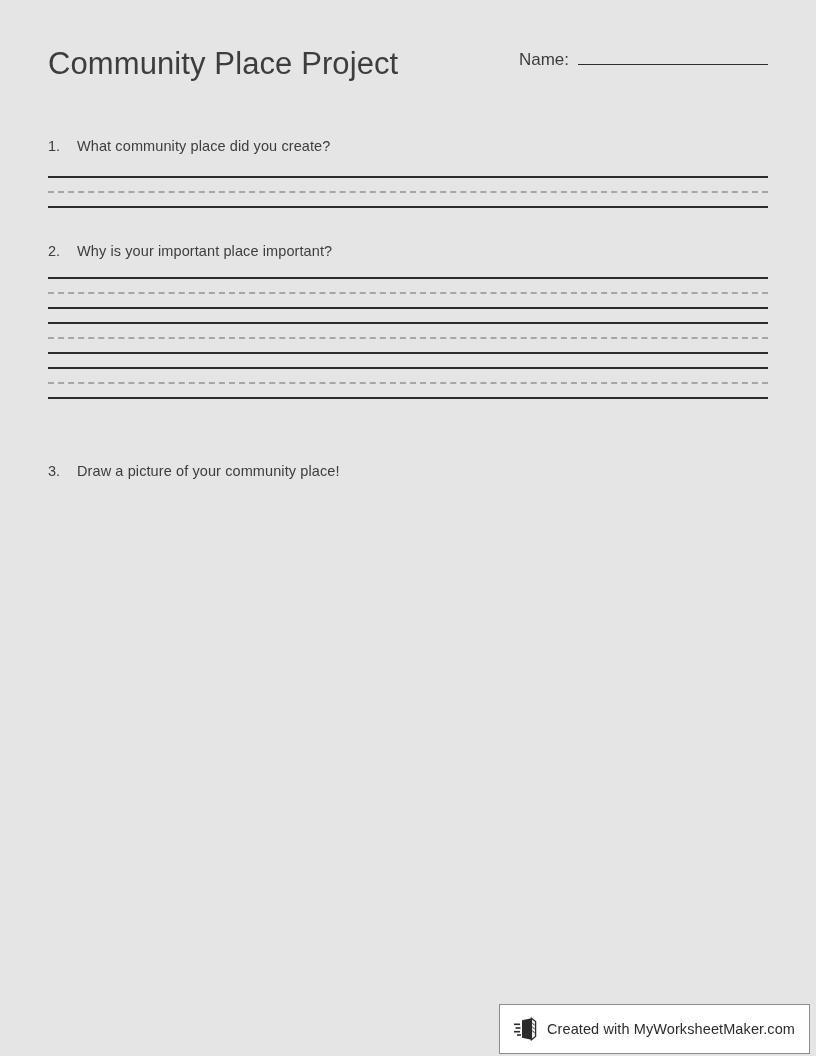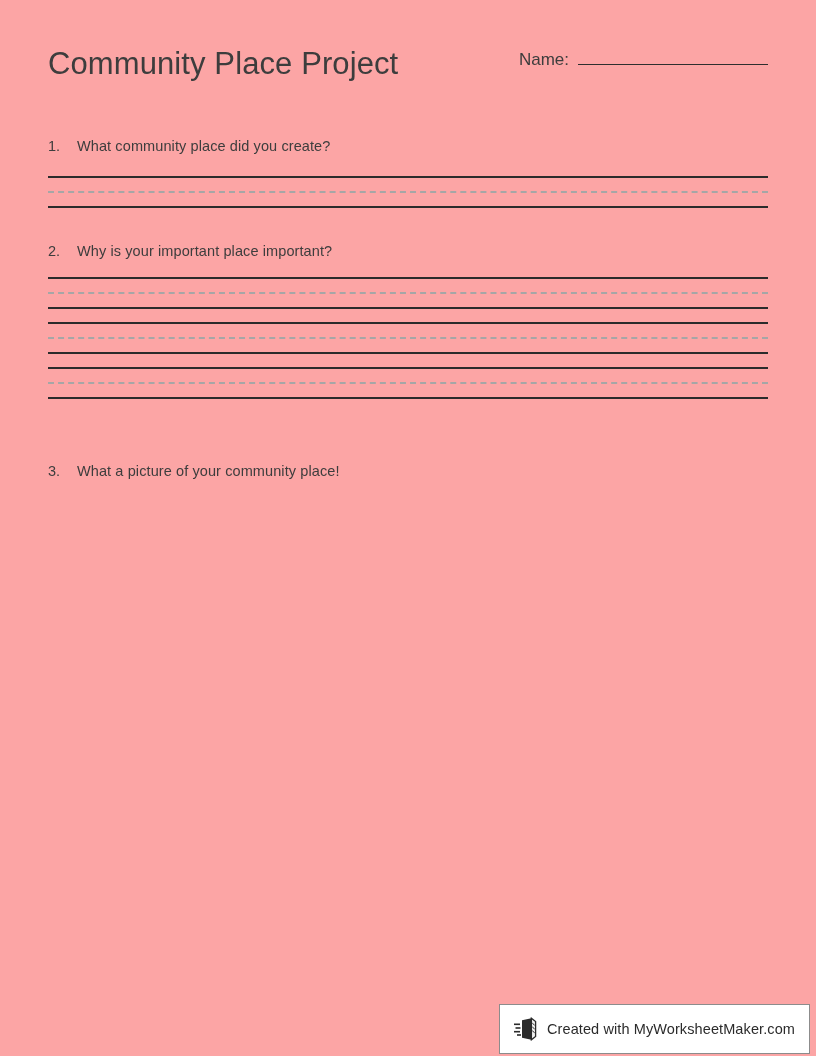--- a/index.html
+++ b/index.html
@@ -12,21 +12,21 @@
     height: 1056px;
     position: relative;
     font-family: "Liberation Sans", sans-serif;
     color: #3a3a3a;
     overflow: hidden;
   }
 
   .page {
     position: absolute;
     inset: 0;
-    background: #fca5a5;
+    background: #e5e5e5;
   }
 
   
   .header {
     position: absolute;
     left: 48px;
     top: 44px;
     width: 720px;
     height: 50px;
   }
@@ -210,21 +210,21 @@
     </div>
     <div class="line-group">
       <div class="rule-top"></div>
       <div class="rule-mid"></div>
       <div class="rule-base"></div>
     </div>
   </div>
 
   <div class="question" id="question-3">
     <span class="q-num">3.</span>
-    <span class="q-text">What a picture of your community place!</span>
+    <span class="q-text">Draw a picture of your community place!</span>
   </div>
 
   <div class="draw-area"></div>
 
   <div class="footer-badge">
     <svg class="badge-logo" viewBox="0 0 26 24">
       <g fill="#2b2b2b">
         <rect x="0" y="6.5" width="6" height="1.6"></rect>
         <rect x="1.5" y="10.2" width="5" height="1.6"></rect>
         <rect x="0" y="13.9" width="6" height="1.6"></rect>

